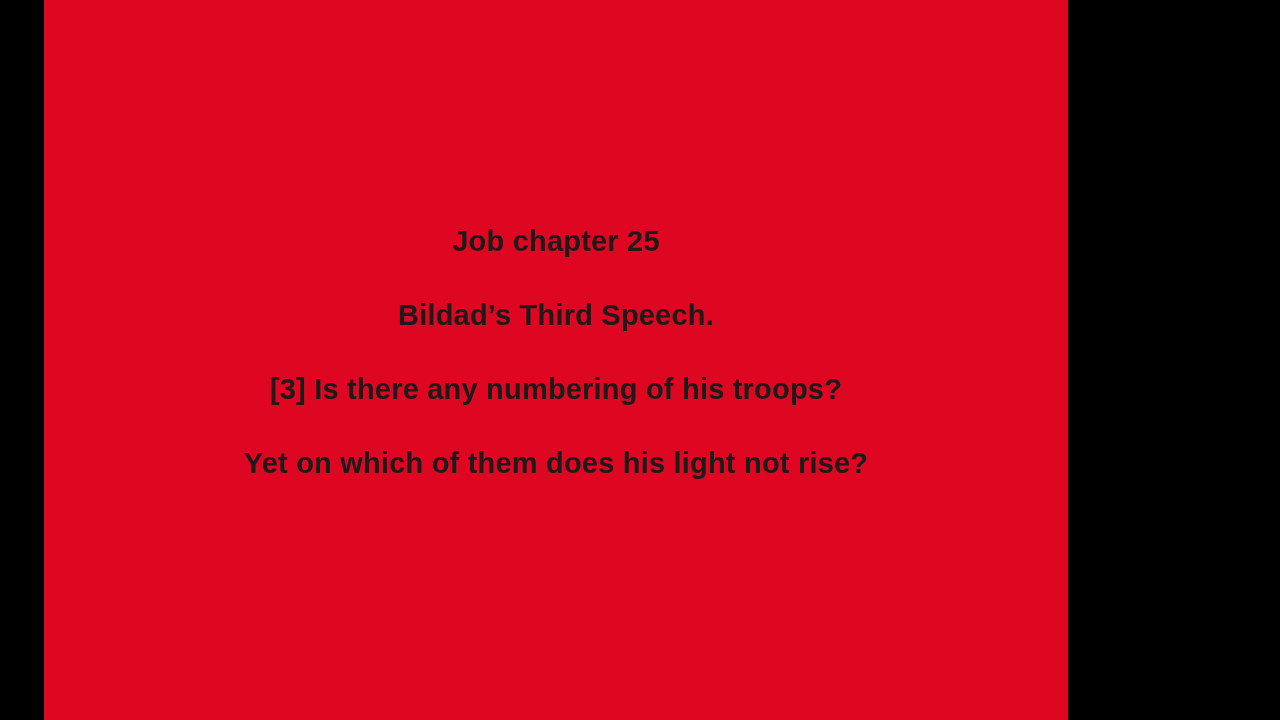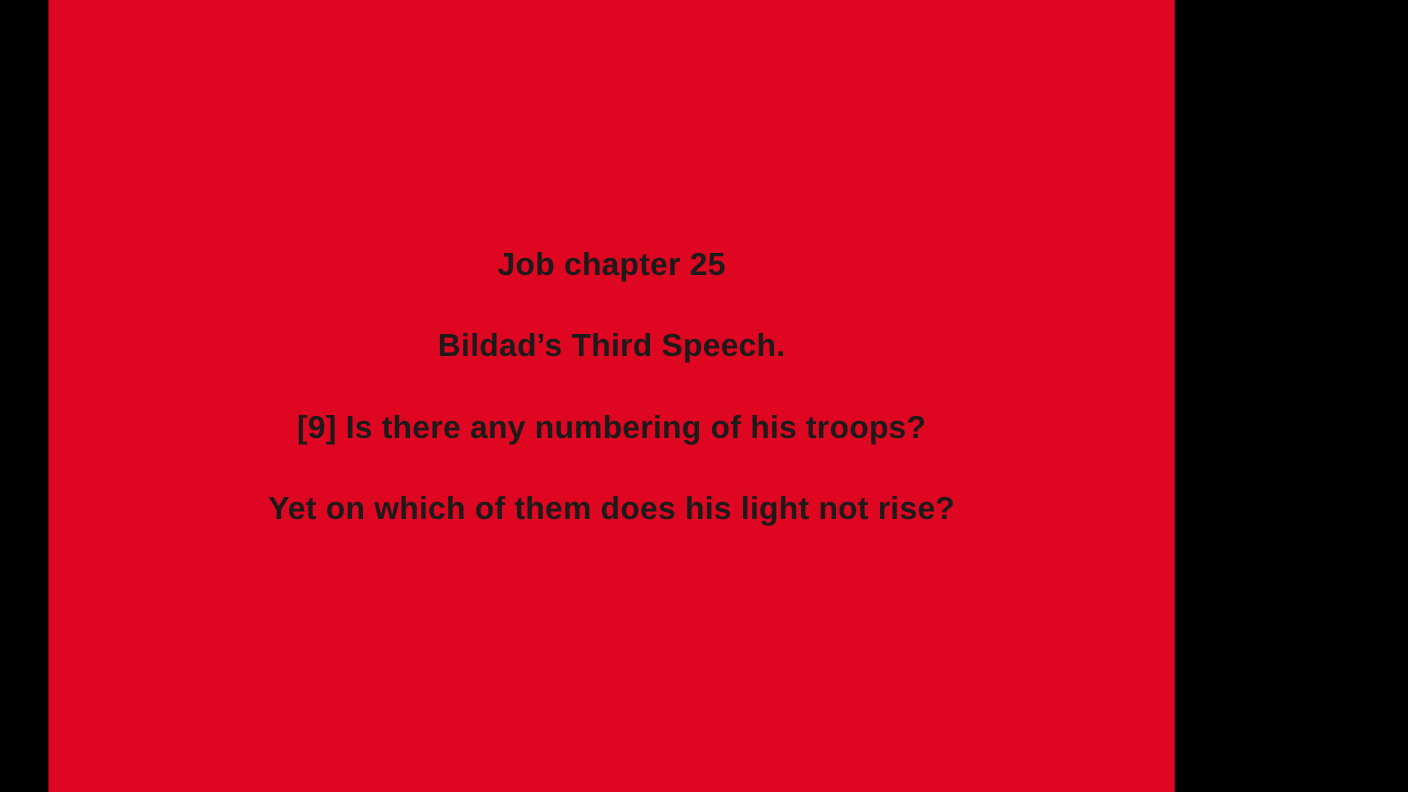--- a/index.html
+++ b/index.html
@@ -52,17 +52,17 @@
   }
 </style>
 </head>
 <body>
 
 <div class="stage">
   <div class="slide">
     <div class="text-block">
       <div class="line">Job chapter 25</div>
       <div class="line">Bildad’s Third Speech.</div>
-      <div class="line">[9] Is there any numbering of his troops?</div>
+      <div class="line">[3] Is there any numbering of his troops?</div>
       <div class="line">Yet on which of them does his light not rise?</div>
     </div>
   </div>
 </div>
 
 </body></html>

